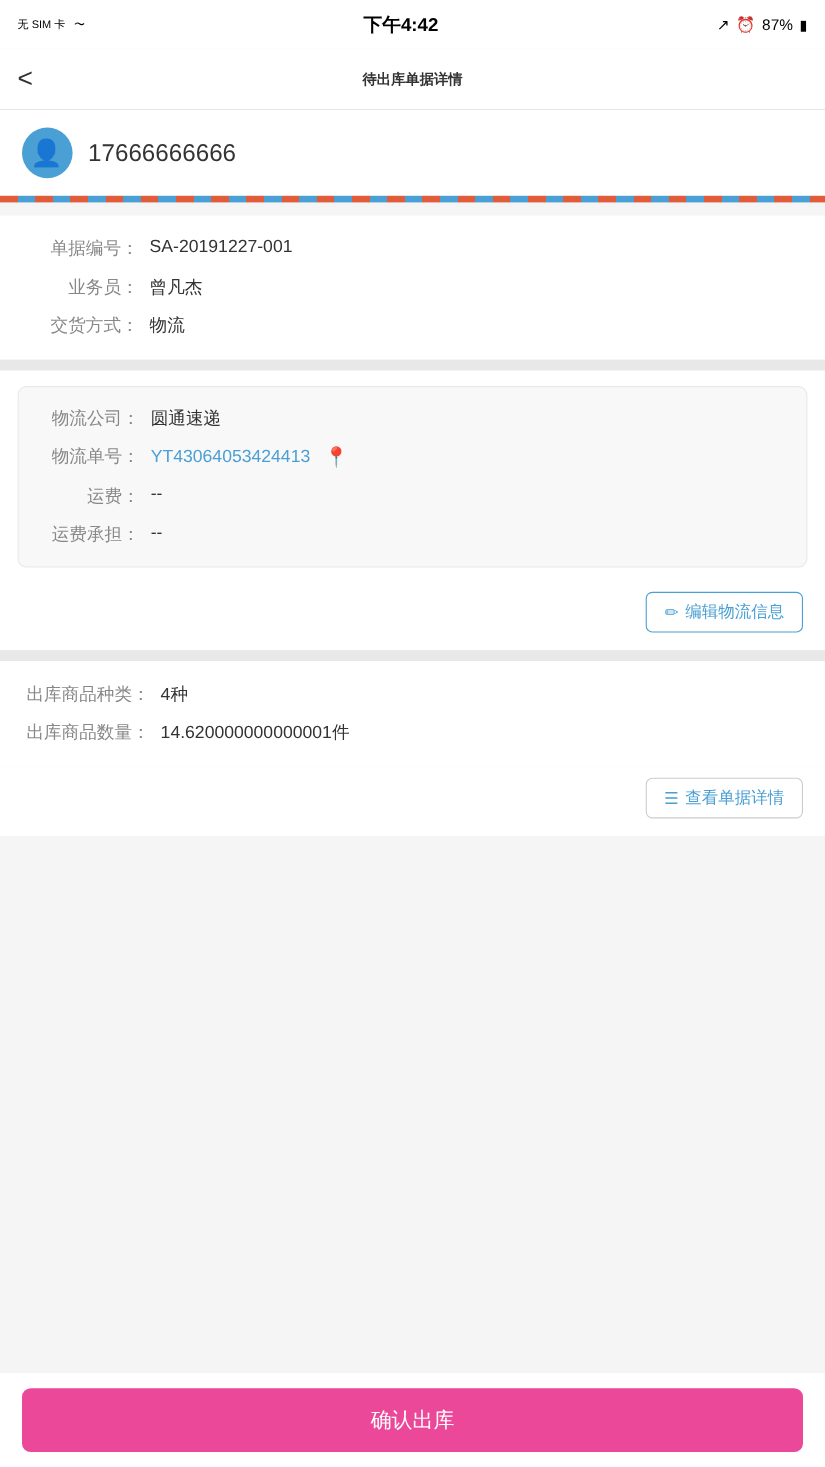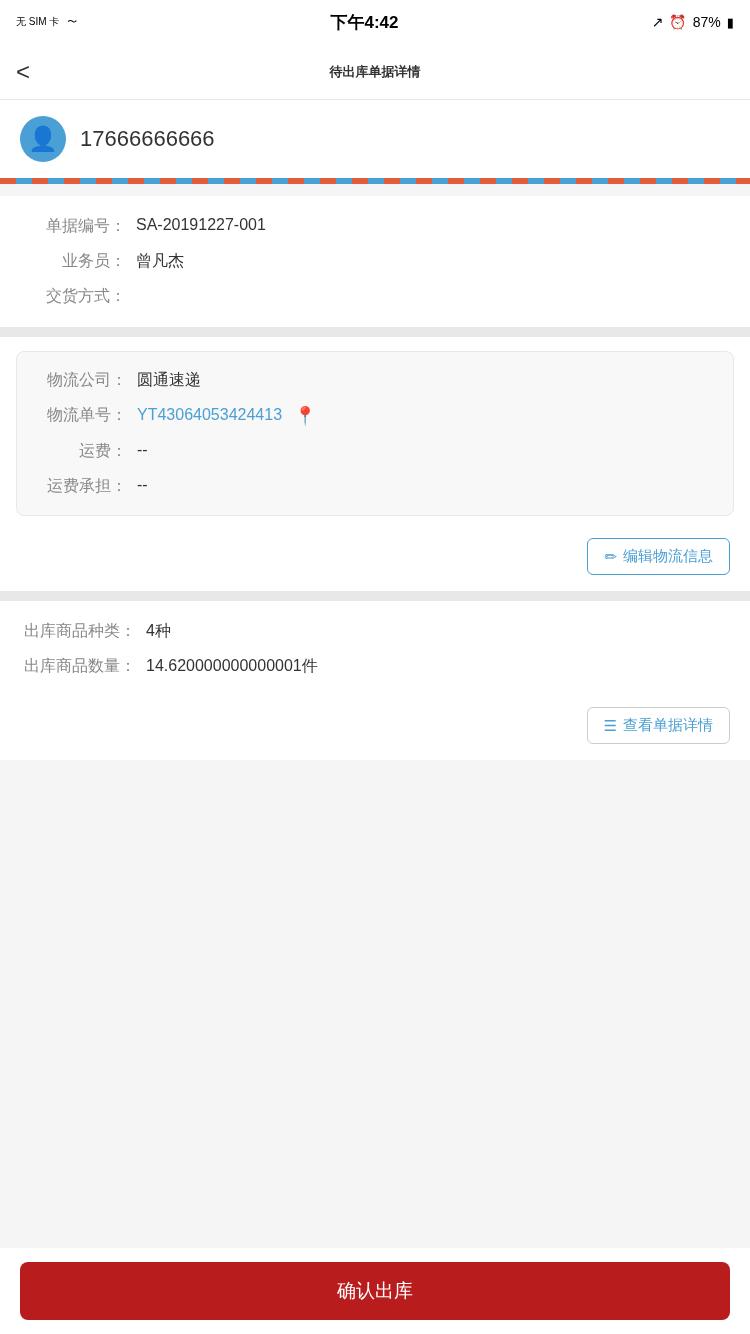--- a/index.html
+++ b/index.html
@@ -186,21 +186,21 @@
 
     
     .confirm-btn-container {
       background: #fff;
       padding: 14px 20px;
       position: fixed;
       bottom: 0;
       width: 750px;
     }
     .confirm-btn {
-      background: #b91c1c;
+      background: #ec4899;
       color: #fff;
       font-size: 19px;
       border: none;
       border-radius: 8px;
       width: 100%;
       padding: 16px 0;
       cursor: pointer;
       font-weight: 500;
     }
 
@@ -248,20 +248,21 @@
     <div class="info-row">
       <span class="info-label">单据编号：</span>
       <span class="info-value">SA-20191227-001</span>
     </div>
     <div class="info-row">
       <span class="info-label">业务员：</span>
       <span class="info-value">曾凡杰</span>
     </div>
     <div class="info-row">
       <span class="info-label">交货方式：</span>
+      <span class="info-value">物流</span>
     </div>
   </div>
 
   <div class="section-sep"></div>
 
   <div style="background:#fff; padding-top: 14px;">
     <div class="logistics-card">
       <div class="info-row">
         <span class="info-label">物流公司：</span>
         <span class="info-value">圆通速递</span>

